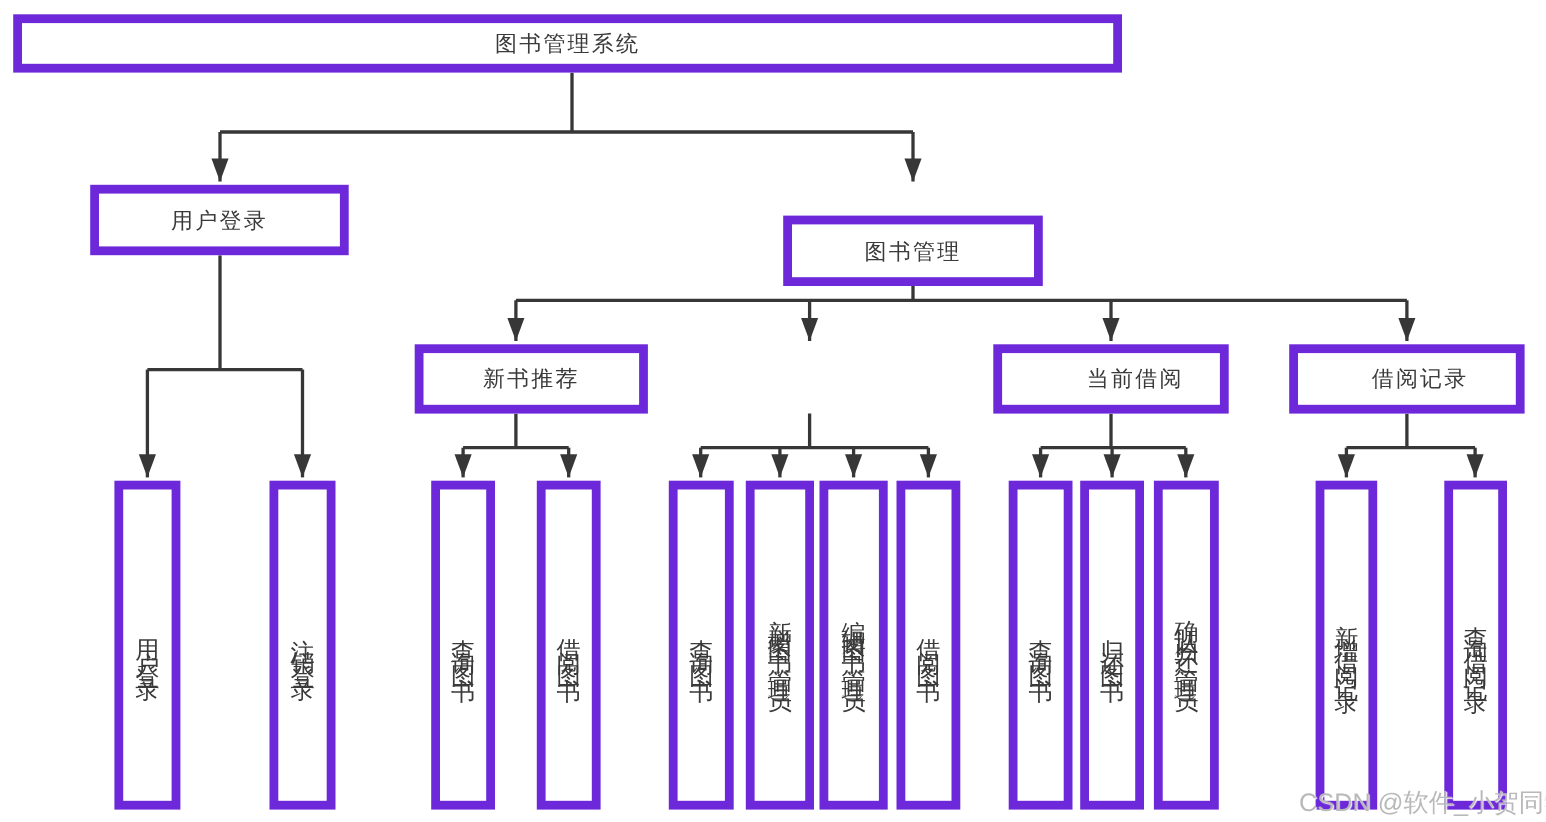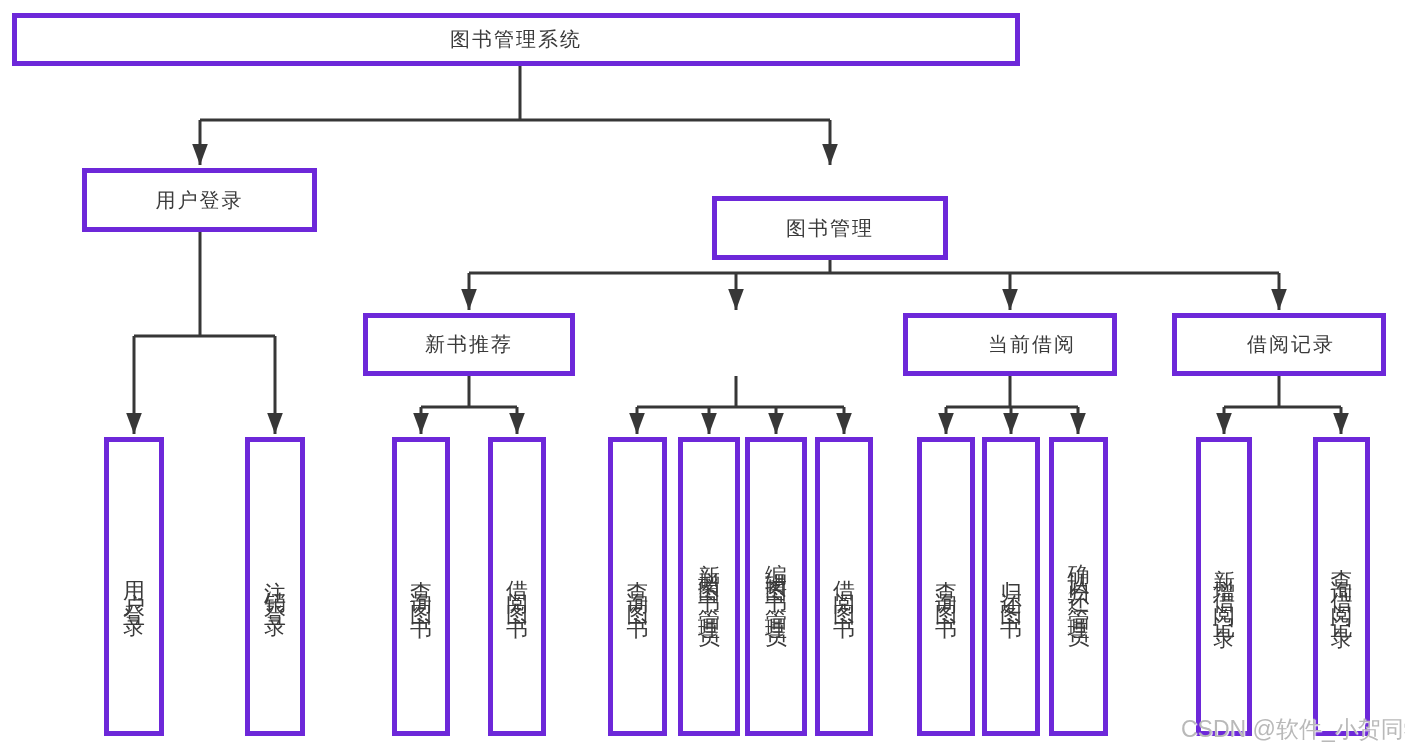--- a/index.html
+++ b/index.html
@@ -3,21 +3,21 @@
 <meta charset="utf-8">
 <style>
   html,body{margin:0;padding:0;background:#ffffff;}
   #stage{
     position:relative;width:1405px;height:747px;background:#ffffff;overflow:hidden;
     font-family:"Liberation Sans","DejaVu Sans",sans-serif;color:#3a3a3a;
   }
   #connectors{position:absolute;left:0;top:0;z-index:0;}
   .node{
     position:absolute;box-sizing:border-box;background:#ffffff;
-    border:5px solid #6d28d9;display:flex;align-items:center;justify-content:center;
+    border:8px solid #6d28d9;display:flex;align-items:center;justify-content:center;
     z-index:1;
   }
   .hbox span{font-size:20px;letter-spacing:2px;color:#3a3a3a;white-space:nowrap;}
   .vbox span{
     writing-mode:vertical-rl;text-orientation:mixed;
     font-size:22px;letter-spacing:12px;color:#3a3a3a;line-height:1;
   }
   .vbox span.ls-tight{letter-spacing:9px;}
   #watermark{
     position:absolute;left:1181px;top:714px;z-index:2;
@@ -77,21 +77,21 @@
     <span>图书管理系统</span>
   </div>
 
   <div class="node hbox" style="left:82px;top:168px;width:235px;height:64px;">
     <span>用户登录</span>
   </div>
   <div class="node hbox" style="left:712px;top:168px;width:236px;height:64px;margin-top:28px;">
     <span>图书管理</span>
   </div>
 
-  <div class="node hbox" style="left:363px;top:313px;width:212px;height:63px;font-family:Liberation Mono, monospace;">
+  <div class="node hbox" style="left:377px;top:313px;width:212px;height:63px;font-family:Liberation Mono, monospace;">
     <span>新书推荐</span>
   </div>
   <div class="node hbox" style="left:903px;top:313px;width:214px;height:63px;padding-left:44px;">
     <span>当前借阅</span>
   </div>
   <div class="node hbox" style="left:1172px;top:313px;width:214px;height:63px;padding-left:24px;">
     <span>借阅记录</span>
   </div>
 
   <div class="node vbox" style="left:104px;top:437px;width:60px;height:299px;">

